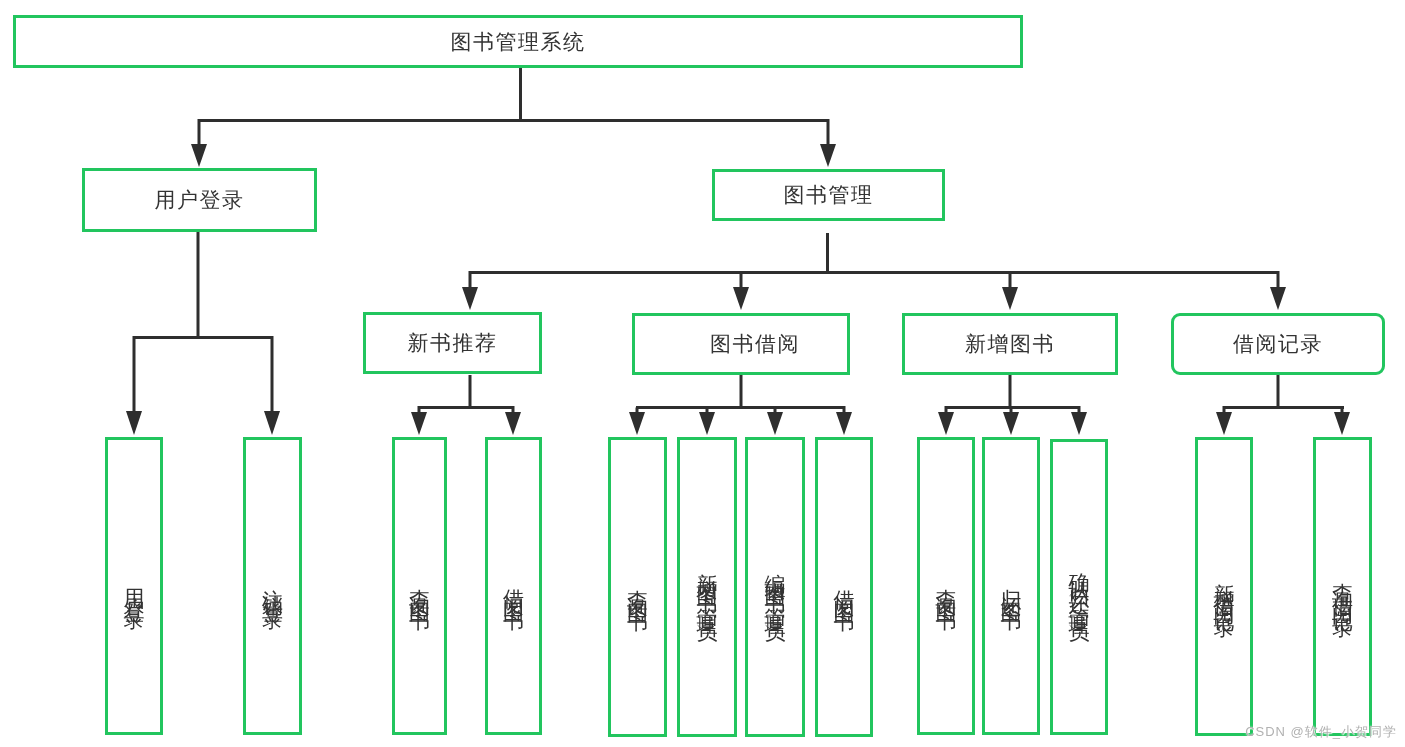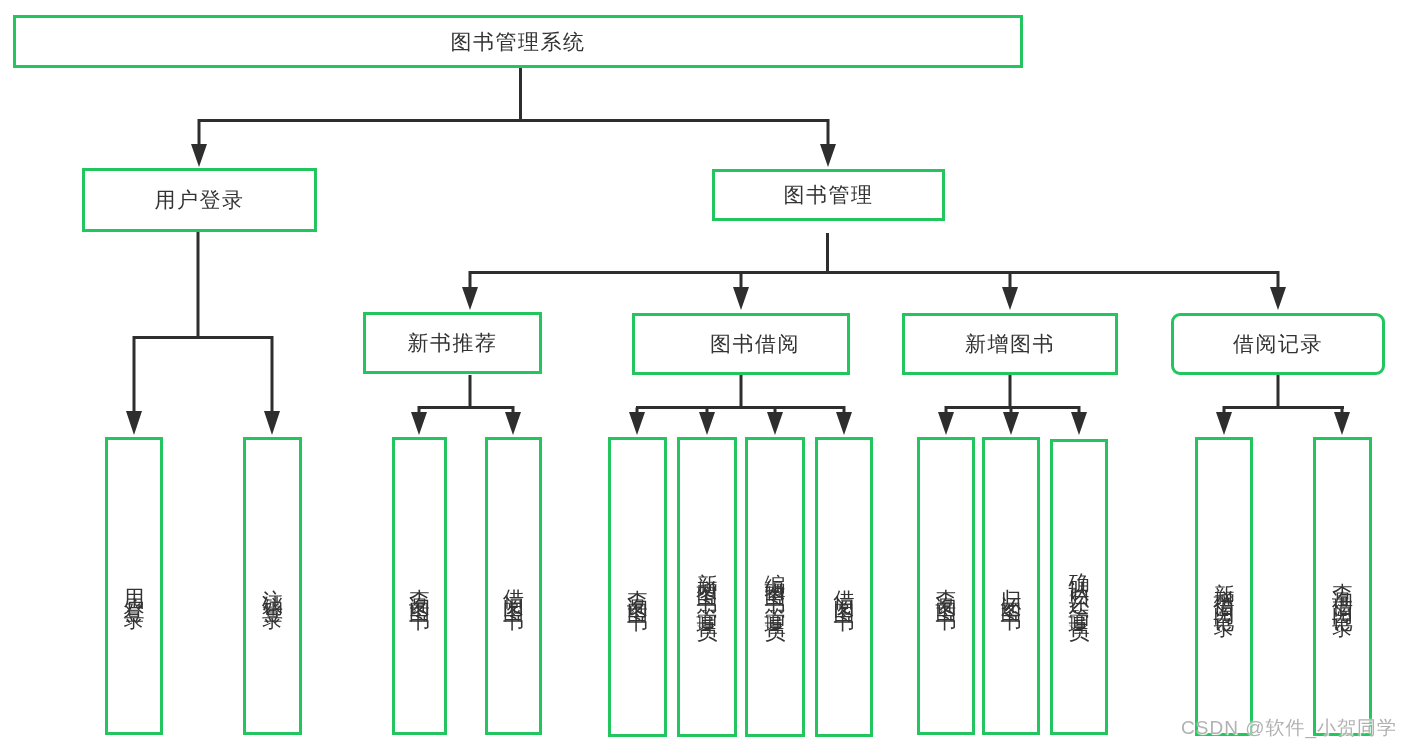--- a/index.html
+++ b/index.html
@@ -26,21 +26,21 @@
   }
   .v .lbl{
     writing-mode:vertical-rl;
     text-orientation:upright;
     letter-spacing:7px;
     white-space:normal;
   }
   .watermark{
     position:absolute;
     right:8px;bottom:6px;
-    font-size:19px;
+    font-size:13px;
     color:#b1b1b1;
     letter-spacing:1px;
     text-shadow:0 0 2px #ffffff, 1px 1px 1px #ffffff;
     margin-left:29px;
   }
 </style>
 </head>
 <body>
 
 <div class="canvas">

